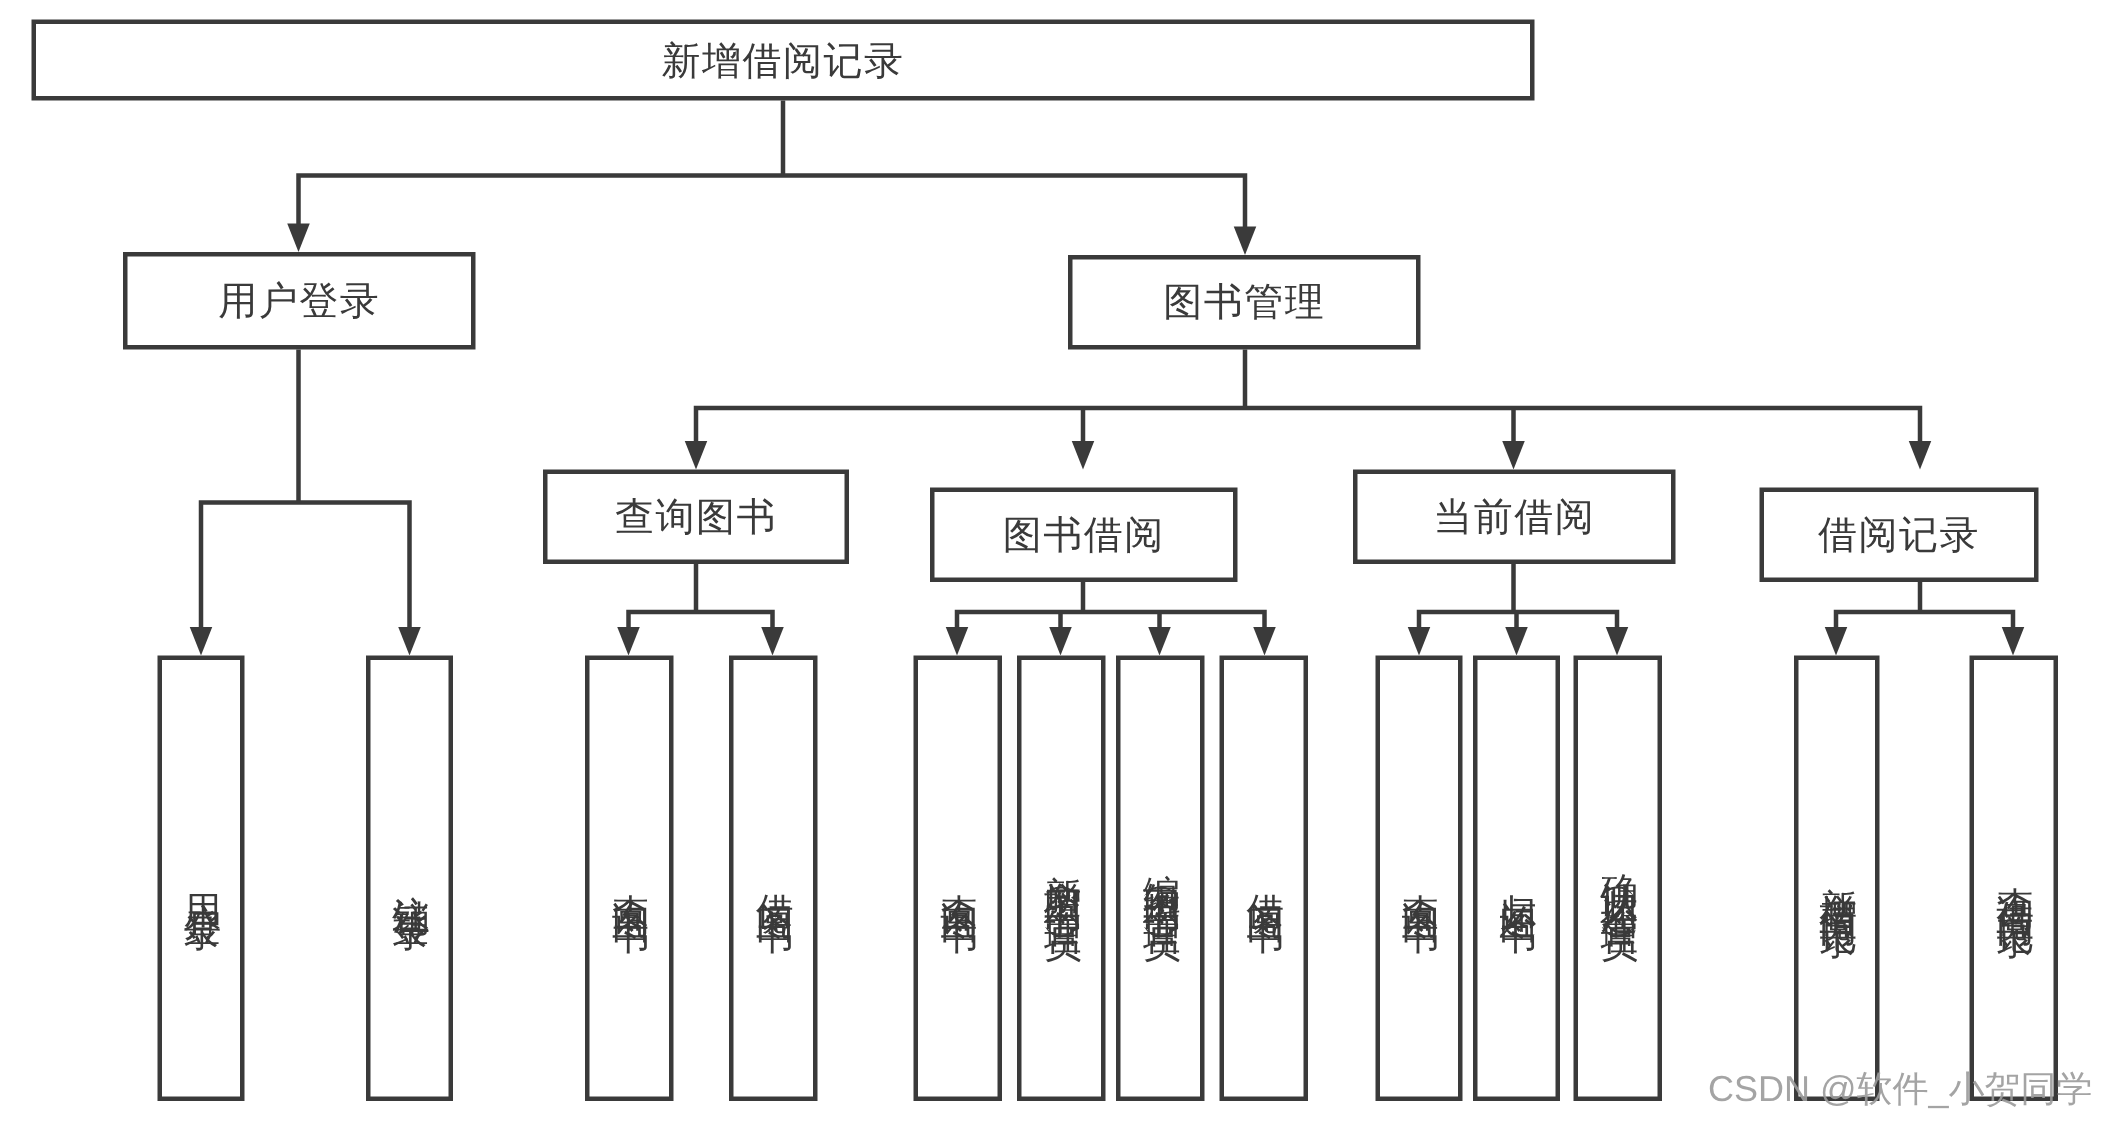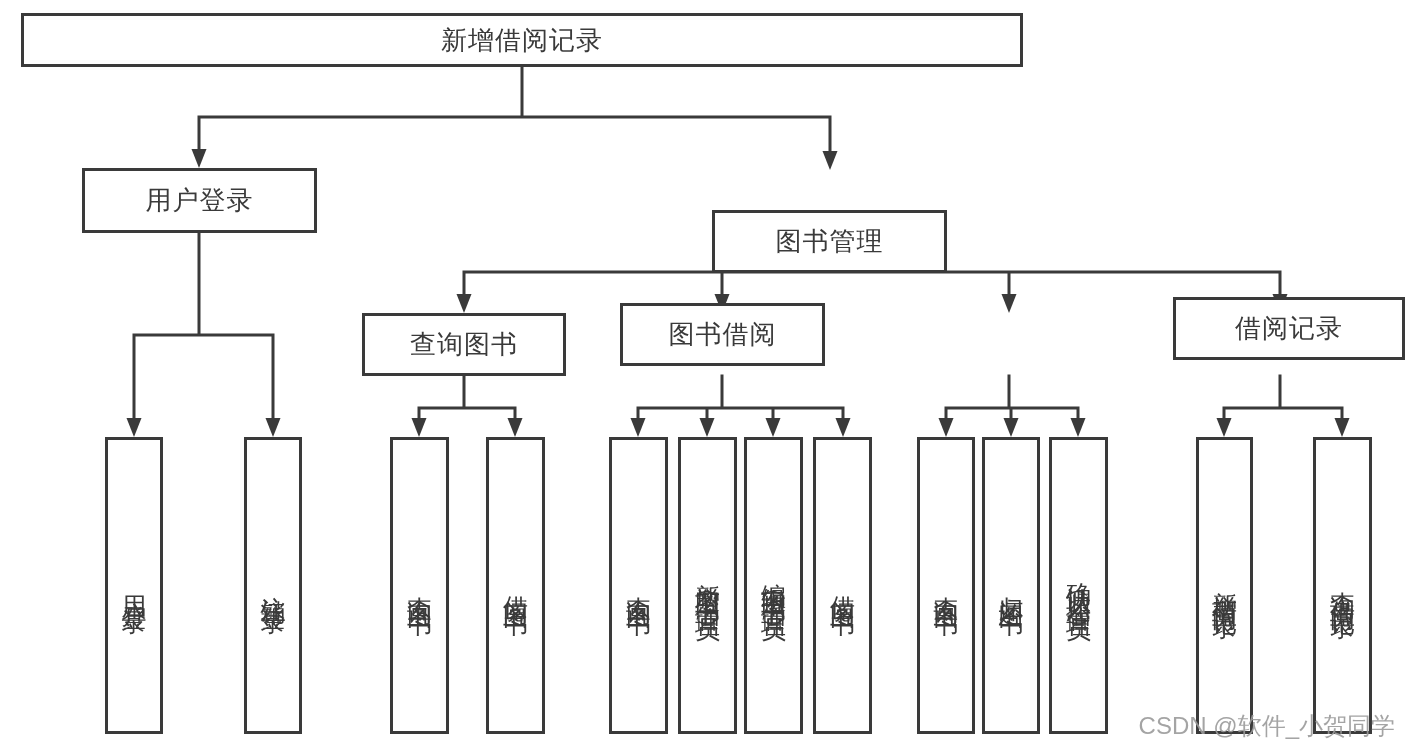--- a/index.html
+++ b/index.html
@@ -105,31 +105,34 @@
     </g>
   </svg>
 
   <div class="box" style="left:21px;top:13px;width:1002px;height:54px;">
     <span>新增借阅记录</span>
   </div>
 
   <div class="box" style="left:82px;top:168px;width:235px;height:65px;">
     <span>用户登录</span>
   </div>
-  <div class="box" style="left:712px;top:170px;width:235px;height:63px;margin-top:40px;">
+  <div class="box" style="left:712px;top:170px;width:235px;height:63px;">
     <span>图书管理</span>
   </div>
 
   <div class="box" style="left:362px;top:313px;width:204px;height:63px;">
     <span>查询图书</span>
   </div>
-  <div class="box" style="left:620px;top:303px;width:205px;height:63px;">
+  <div class="box" style="left:620px;top:325px;width:205px;height:63px;">
     <span>图书借阅</span>
   </div>
-  <div class="box" style="left:1173px;top:297px;width:232px;height:63px;text-align:right;">
+  <div class="box" style="left:902px;top:313px;width:215px;height:63px;">
+    <span>当前借阅</span>
+  </div>
+  <div class="box" style="left:1173px;top:325px;width:186px;height:63px;text-align:right;">
     <span>借阅记录</span>
   </div>
 
   <div class="vbox" style="left:105px;width:58px;">
     <span class="vlabel">用户登录</span>
   </div>
   <div class="vbox" style="left:244px;width:58px;">
     <span class="vlabel">注销登录</span>
   </div>
 

